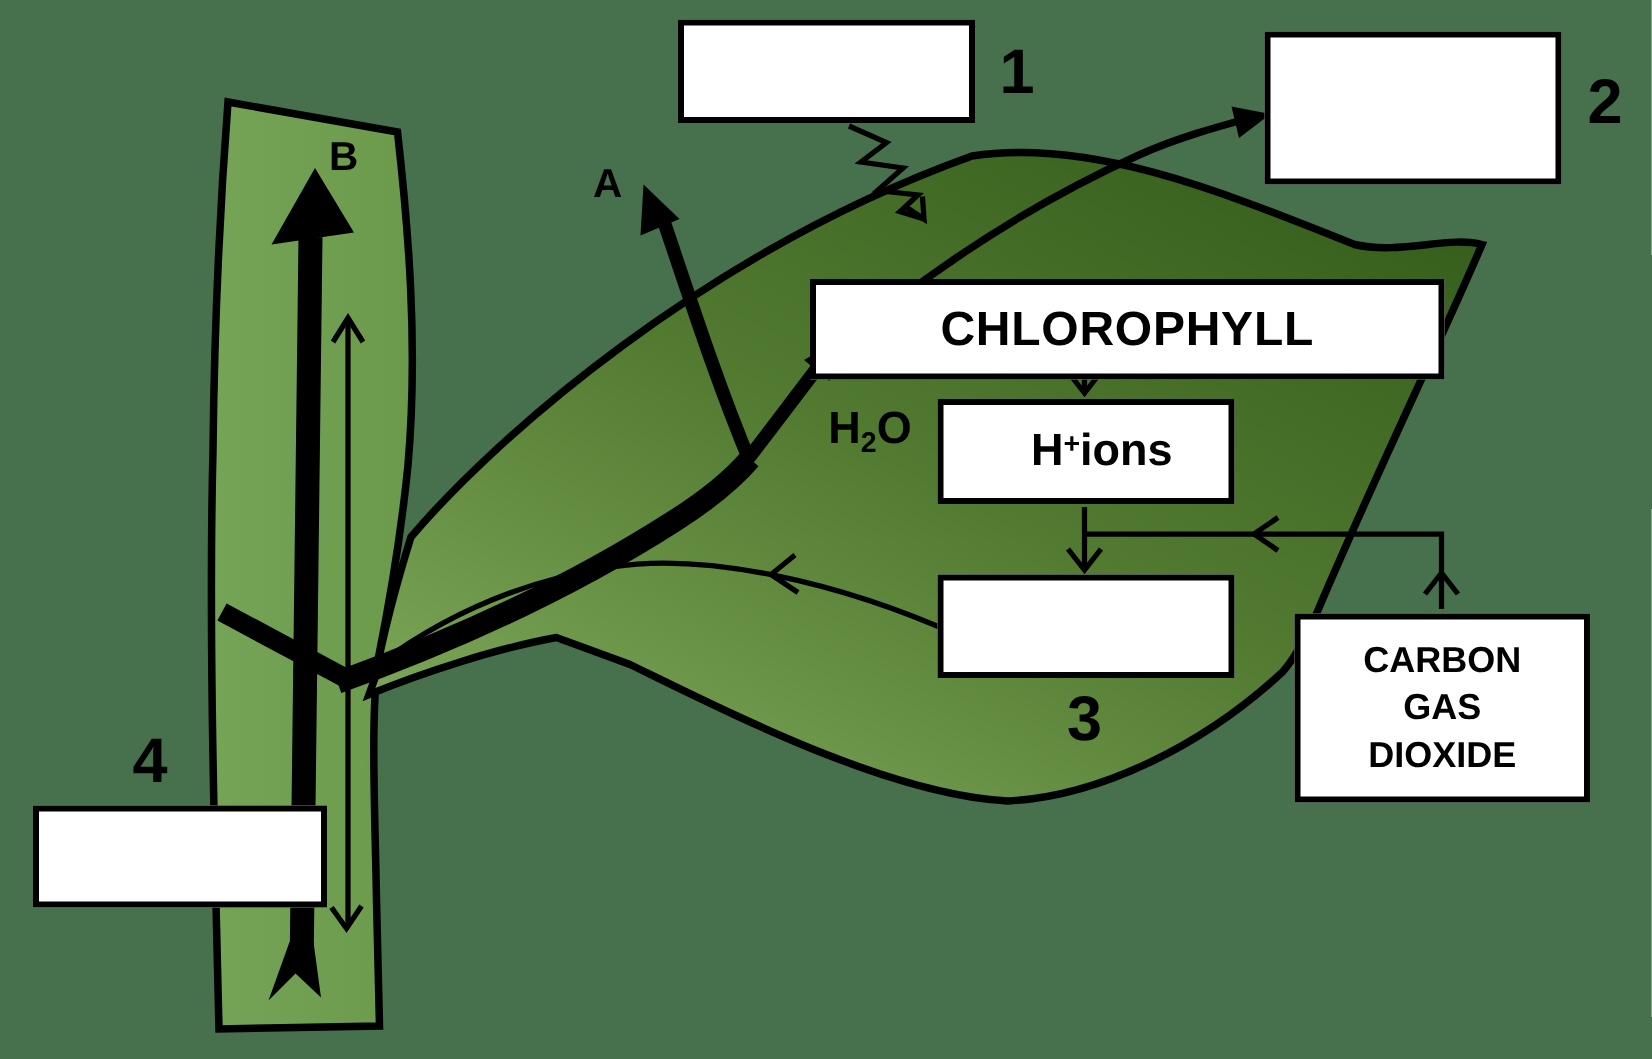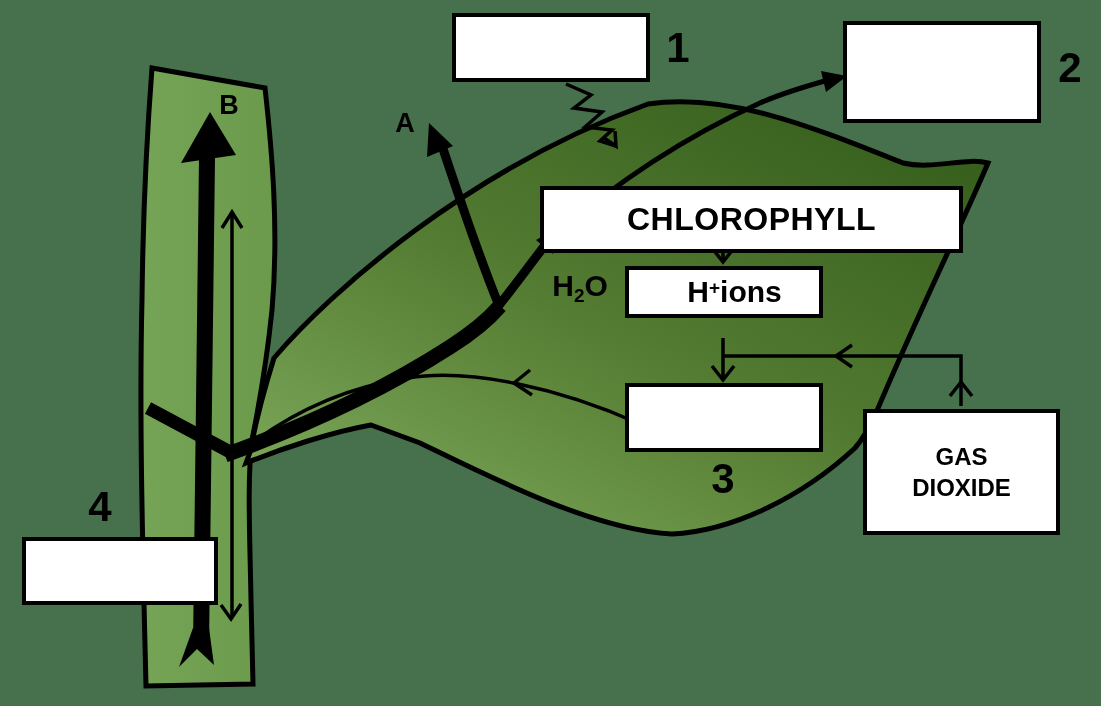--- a/index.html
+++ b/index.html
@@ -24,21 +24,21 @@
     position:absolute;
     transform:translate(-50%,-50%);
     font-weight:bold;color:var(--outline,#000000);
     white-space:nowrap;line-height:1;
   }
   .num{font-size:42px;}
   .letter{font-size:27px;}
   #box-1{left:452px;top:13px;width:198px;height:69px;}
   #box-2{left:843px;top:21px;width:198px;height:102px;}
   #box-chlorophyll{left:540px;top:146px;width:423px;height:67px;font-size:32px;letter-spacing:.5px;margin-top:40px;}
-  #box-hions{left:625px;top:266px;width:198px;height:52px;font-size:30px;padding-left:21px;}
+  #box-hions{left:625px;top:266px;width:198px;height:70px;font-size:30px;padding-left:21px;}
   #box-3{left:625px;top:383px;width:198px;height:69px;}
   #box-co2{left:863px;top:409px;width:197px;height:126px;font-size:24px;line-height:1.3;}
   #box-4{left:22px;top:537px;width:196px;height:68px;}
   #lbl-h2o{left:580px;top:288px;font-size:30px;}
   #lbl-h2o sub, #box-hions sup{font-size:19px;}
   #box-hions sup{vertical-align:8px;}
   #lbl-h2o sub{vertical-align:-6px;}
   .stroke{stroke:var(--outline,#000000);fill:none;}
   .fillb{fill:var(--outline,#000000);stroke:none;}
 </style>
@@ -119,20 +119,21 @@
 
   <div class="box" id="box-1"></div>
   <div class="box" id="box-2"></div>
   <div class="box" id="box-chlorophyll">CHLOROPHYLL</div>
   <div class="box" id="box-hions">
     <span><span>H</span><sup>+</sup><span>ions</span></span>
   </div>
   <div class="box" id="box-3"></div>
   <div class="box" id="box-co2">
     <span>
+      <span style="display:block">CARBON</span>
       <span style="display:block">GAS</span>
       <span style="display:block">DIOXIDE</span>
     </span>
   </div>
   <div class="box" id="box-4"></div>
 
   <div class="lbl num" style="left:678px;top:48px;">1</div>
   <div class="lbl num" style="left:1070px;top:68px;">2</div>
   <div class="lbl num" style="left:723px;top:479px;">3</div>
   <div class="lbl num" style="left:100px;top:507px;">4</div>

